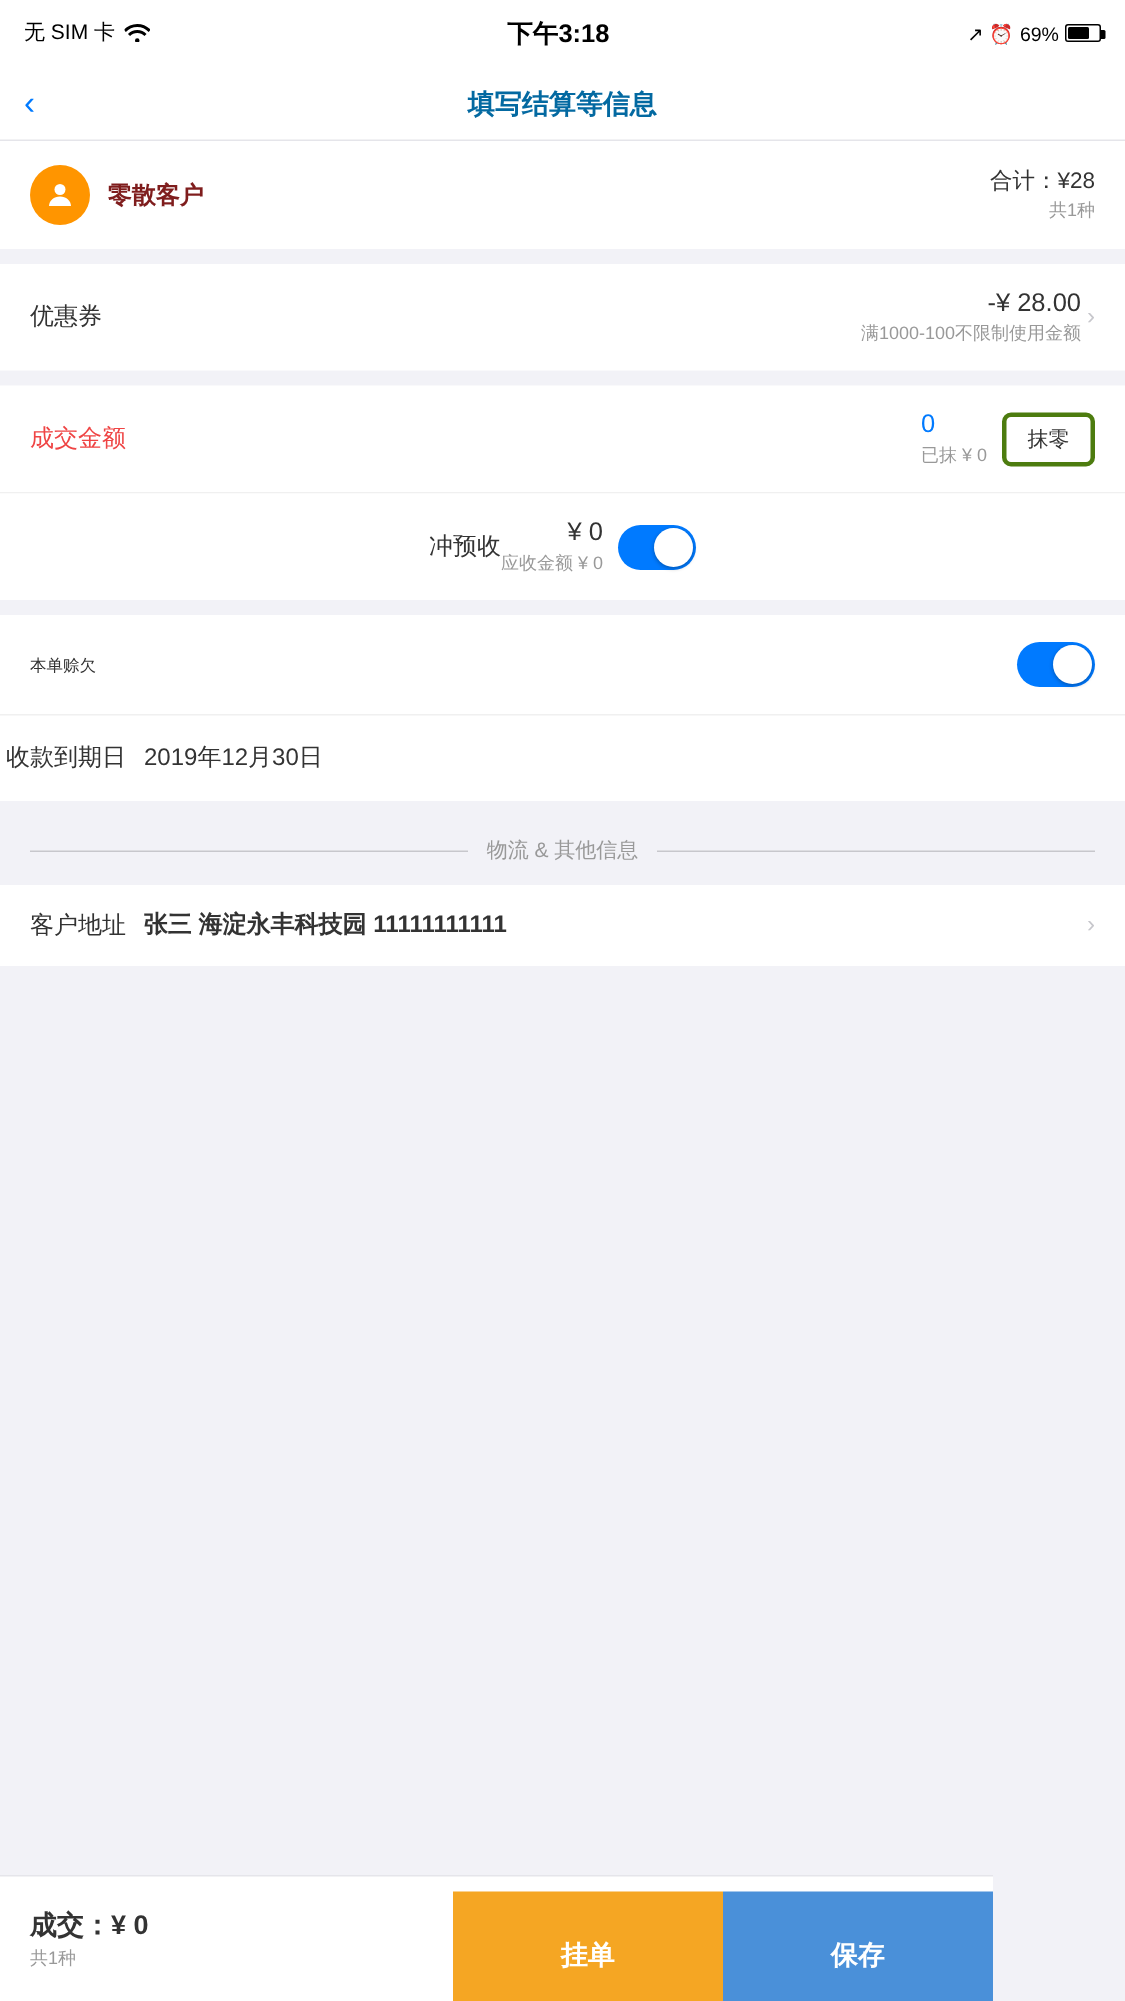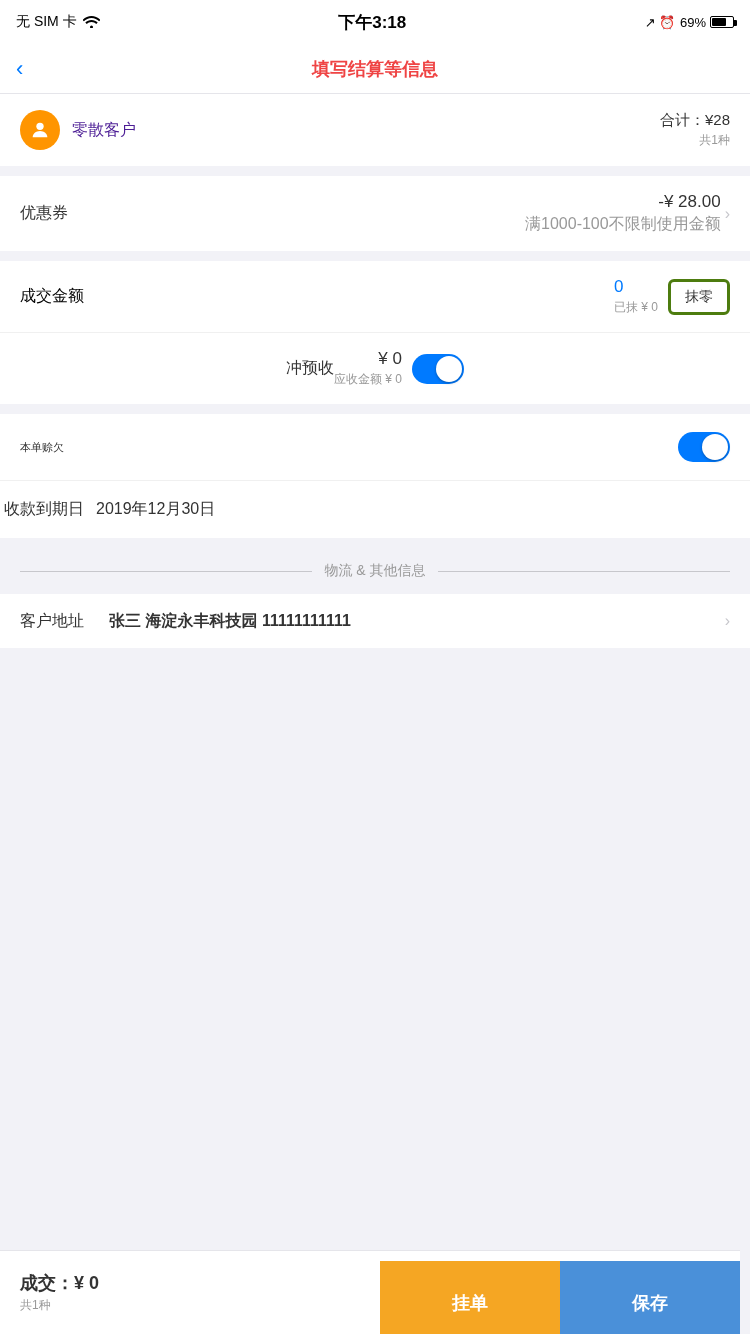--- a/index.html
+++ b/index.html
@@ -41,21 +41,21 @@
     .nav-back {
       position: absolute;
       left: 16px;
       font-size: 22px;
       color: #007aff;
       cursor: pointer;
     }
     .nav-title {
       font-size: 18px;
       font-weight: 600;
-      color: #ef4444;
+      color: #0369a1;
     }
 
     
     .content {
       padding-bottom: 90px;
     }
 
     
     .card {
       background: #fff;
@@ -72,55 +72,55 @@
       margin-bottom: 10px;
     }
     .customer-left { display: flex; align-items: center; gap: 12px; }
     .avatar {
       width: 40px; height: 40px;
       background: #ff9500;
       border-radius: 50%;
       display: flex; align-items: center; justify-content: center;
       color: #fff; font-size: 18px;
     }
-    .customer-name { font-size: 16px; color: #4c1d95; font-weight: 400; }
+    .customer-name { font-size: 16px; color: #7f1d1d; font-weight: 700; }
     .customer-right { text-align: right; }
     .total-amount { font-size: 15px; color: #333; }
     .total-count { font-size: 12px; color: #999; margin-top: 2px; }
 
     
     .coupon-row {
       background: #fff;
       padding: 16px 20px;
       display: flex;
       align-items: center;
       justify-content: space-between;
       margin-bottom: 10px;
       cursor: pointer;
     }
     .coupon-label { font-size: 16px; color: #333; }
     .coupon-right { text-align: right; display: flex; align-items: center; gap: 4px; }
     .coupon-discount { font-size: 17px; color: #333; font-weight: 500; }
-    .coupon-desc { font-size: 16px; color: #999; margin-top: 2px; }
+    .coupon-desc { font-size: 12px; color: #999; margin-top: 2px; }
     .chevron { color: #c7c7cc; font-size: 16px; }
 
     
     .field-section {
       background: #fff;
       margin-bottom: 10px;
     }
     .field-row {
       padding: 16px 20px;
       display: flex;
       align-items: center;
       justify-content: space-between;
       border-bottom: 1px solid #f0f0f0;
     }
     .field-row:last-child { border-bottom: none; }
-    .field-label { font-size: 16px; color: #000000; }
+    .field-label { font-size: 16px; color: #ef4444; }
     .field-right { display: flex; align-items: center; gap: 10px; }
     .field-value { font-size: 17px; color: #007aff; font-weight: 500; }
     .field-sub { font-size: 12px; color: #999; margin-top: 2px; text-align: right; }
 
     
     .round-zero-btn {
       border: 3px solid #4d7c0f;
       border-radius: 6px;
       padding: 6px 14px;
       font-size: 14px;
@@ -202,30 +202,30 @@
 
     
     .address-row {
       background: #fff;
       padding: 16px 20px;
       display: flex;
       align-items: center;
       justify-content: space-between;
       cursor: pointer;
     }
-    .address-left { display: flex; align-items: flex-start; gap: 25px; }
+    .address-left { display: flex; align-items: flex-start; gap: 12px; }
     .address-label { font-size: 16px; color: #333; flex-shrink: 0; margin-top: 1px; }
     .address-value { font-size: 16px; color: #333; line-height: 1.4; font-weight: bold; }
 
     
     .bottom-bar {
       position: fixed;
       bottom: 0;
       left: 0;
-      width: 740px;
+      width: 662px;
       height: 84px;
       background: #fff;
       display: flex;
       align-items: center;
       border-top: 1px solid #e5e5ea;
     }
     .bottom-summary {
       flex: 1;
       padding: 0 20px;
     }

